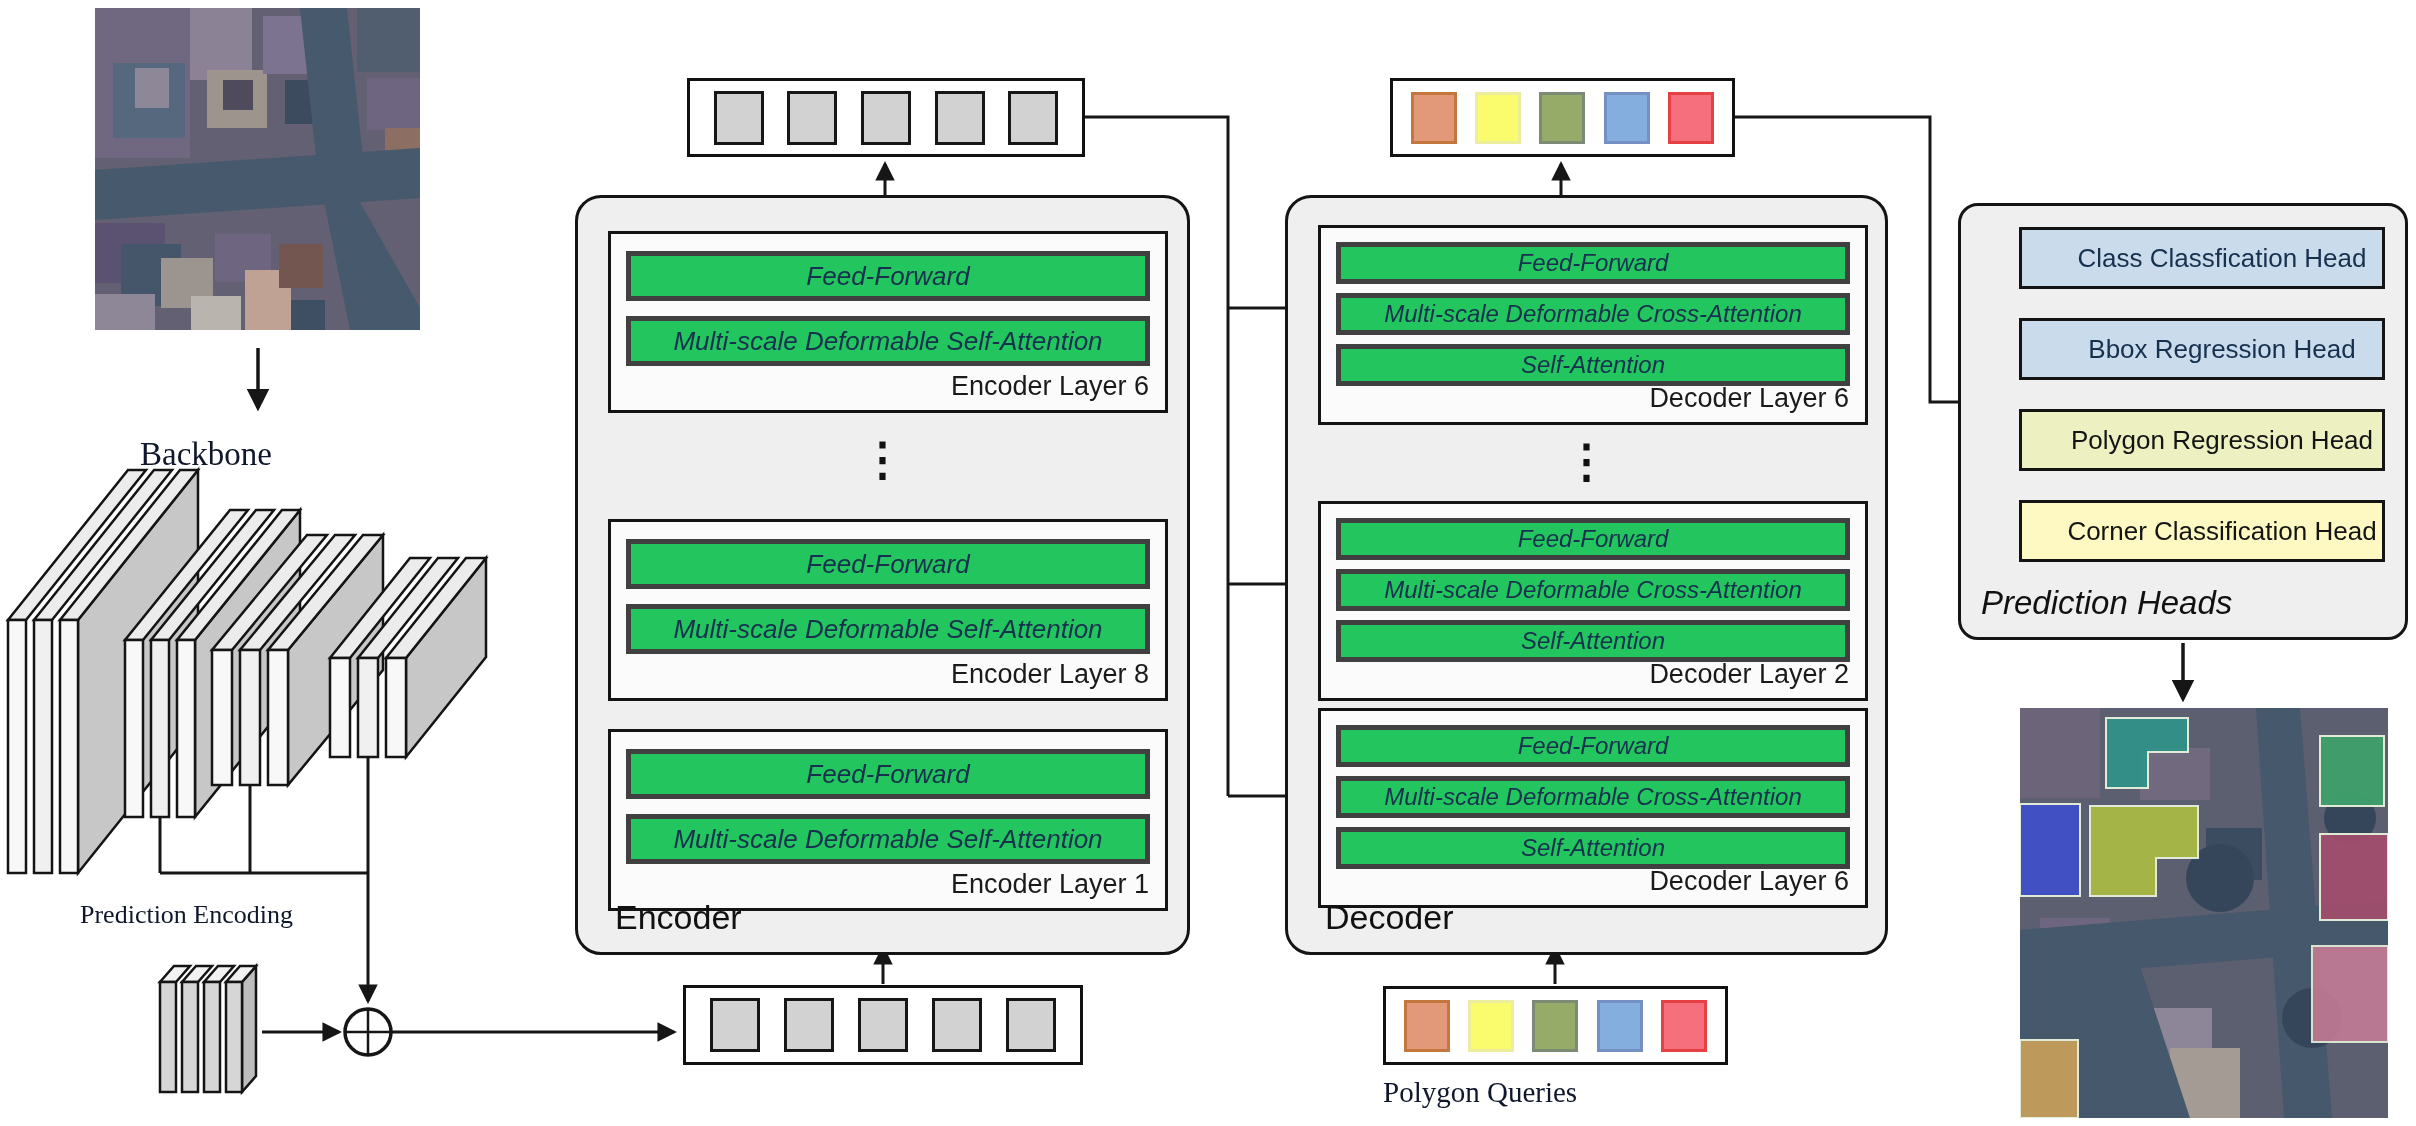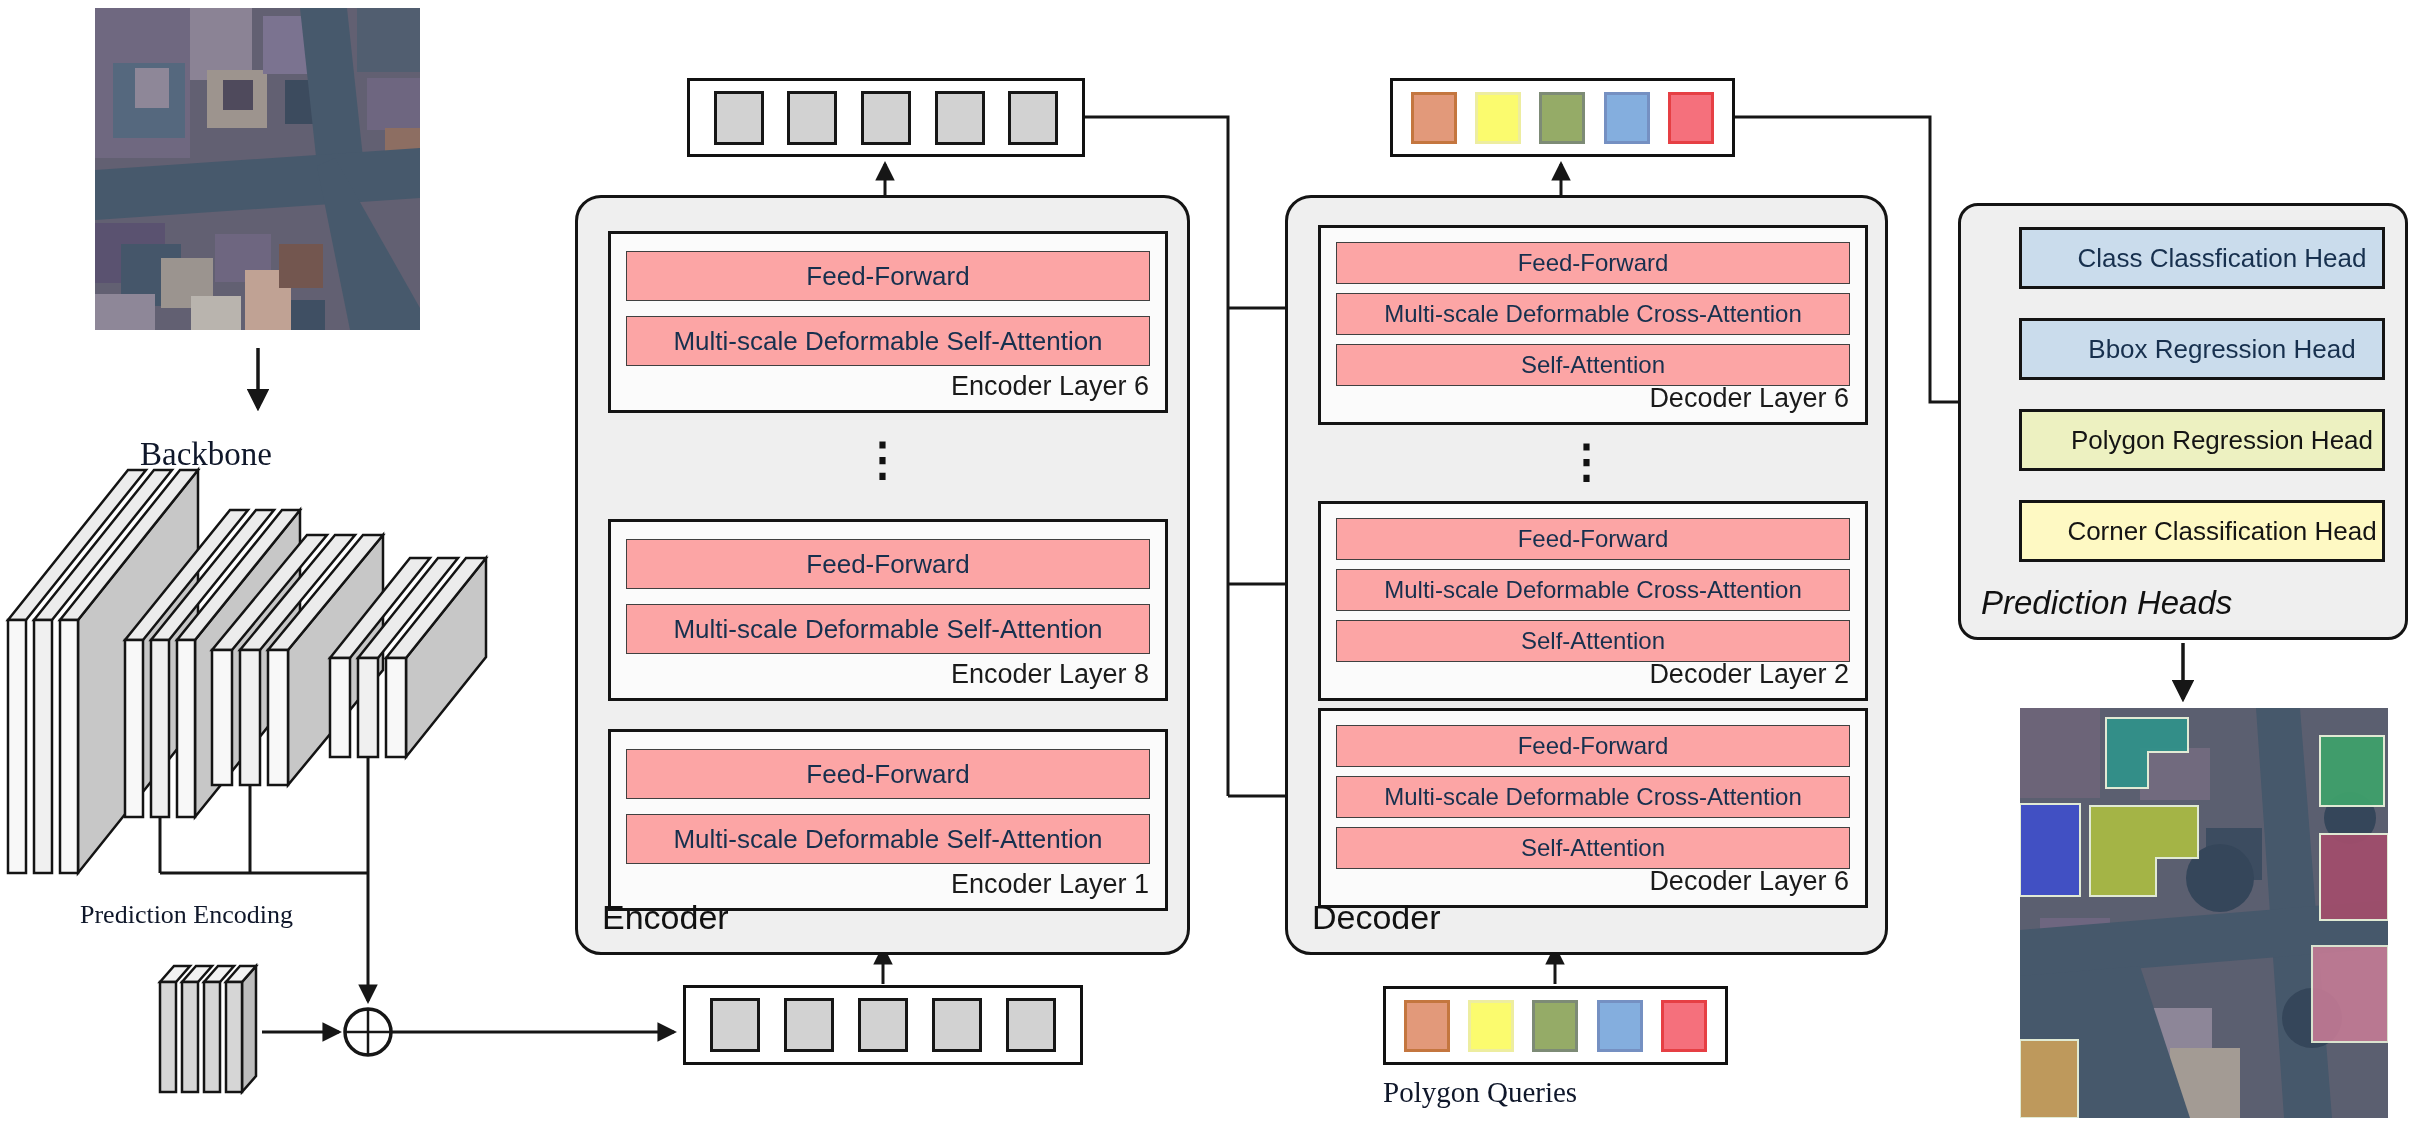--- a/index.html
+++ b/index.html
@@ -4,26 +4,26 @@
 <style>
   html,body{margin:0;padding:0;background:#ffffff;}
   .canvas{position:relative;width:2416px;height:1126px;background:#ffffff;
           font-family:"Liberation Sans",sans-serif;color:#161616;overflow:hidden;}
   .abs{position:absolute;}
   svg{display:block;}
   .overlay{position:absolute;left:0;top:0;width:2416px;height:1126px;pointer-events:none;}
 
   .panel{position:absolute;background:#efefef;border:3px solid #141414;border-radius:26px;box-sizing:border-box;}
   .layer-box{position:absolute;background:#fbfbfb;border:3px solid #141414;box-sizing:border-box;}
-  .blk{position:absolute;left:15px;right:15px;background:#fca5a5;border:1px solid #404040;box-sizing:border-box;
-       display:flex;align-items:center;justify-content:center;color:#17304e;}
+  .blk{position:absolute;left:15px;right:15px;background:#22c55e;border:5px solid #404040;box-sizing:border-box;
+       display:flex;align-items:center;justify-content:center;color:#17304e;font-style:italic;}
   .blk.enc{height:50px;font-size:26px;}
   .blk.dec{height:42px;font-size:24px;}
   .layer-label{position:absolute;right:16px;bottom:8px;font-size:27px;color:#1a1a1a;}
-  .panel-label{position:absolute;left:24px;top:700px;font-size:34px;color:#111;}
+  .panel-label{position:absolute;left:37px;top:700px;font-size:34px;color:#111;}
   .dots{position:absolute;left:0;right:0;text-align:center;font-size:46px;font-weight:700;color:#111;line-height:1;}
 
   .token-row{position:absolute;background:#ffffff;border:3px solid #111;box-sizing:border-box;
              display:flex;align-items:center;justify-content:space-evenly;}
   .token{box-sizing:border-box;border:3px solid #161616;}
   .token.big{width:50px;height:54px;}
   .token.sm{width:46px;height:52px;}
 
   .head{position:absolute;left:58px;width:366px;height:62px;border:3px solid #141414;box-sizing:border-box;
         display:flex;align-items:center;justify-content:center;font-size:26px;padding-left:40px;}

